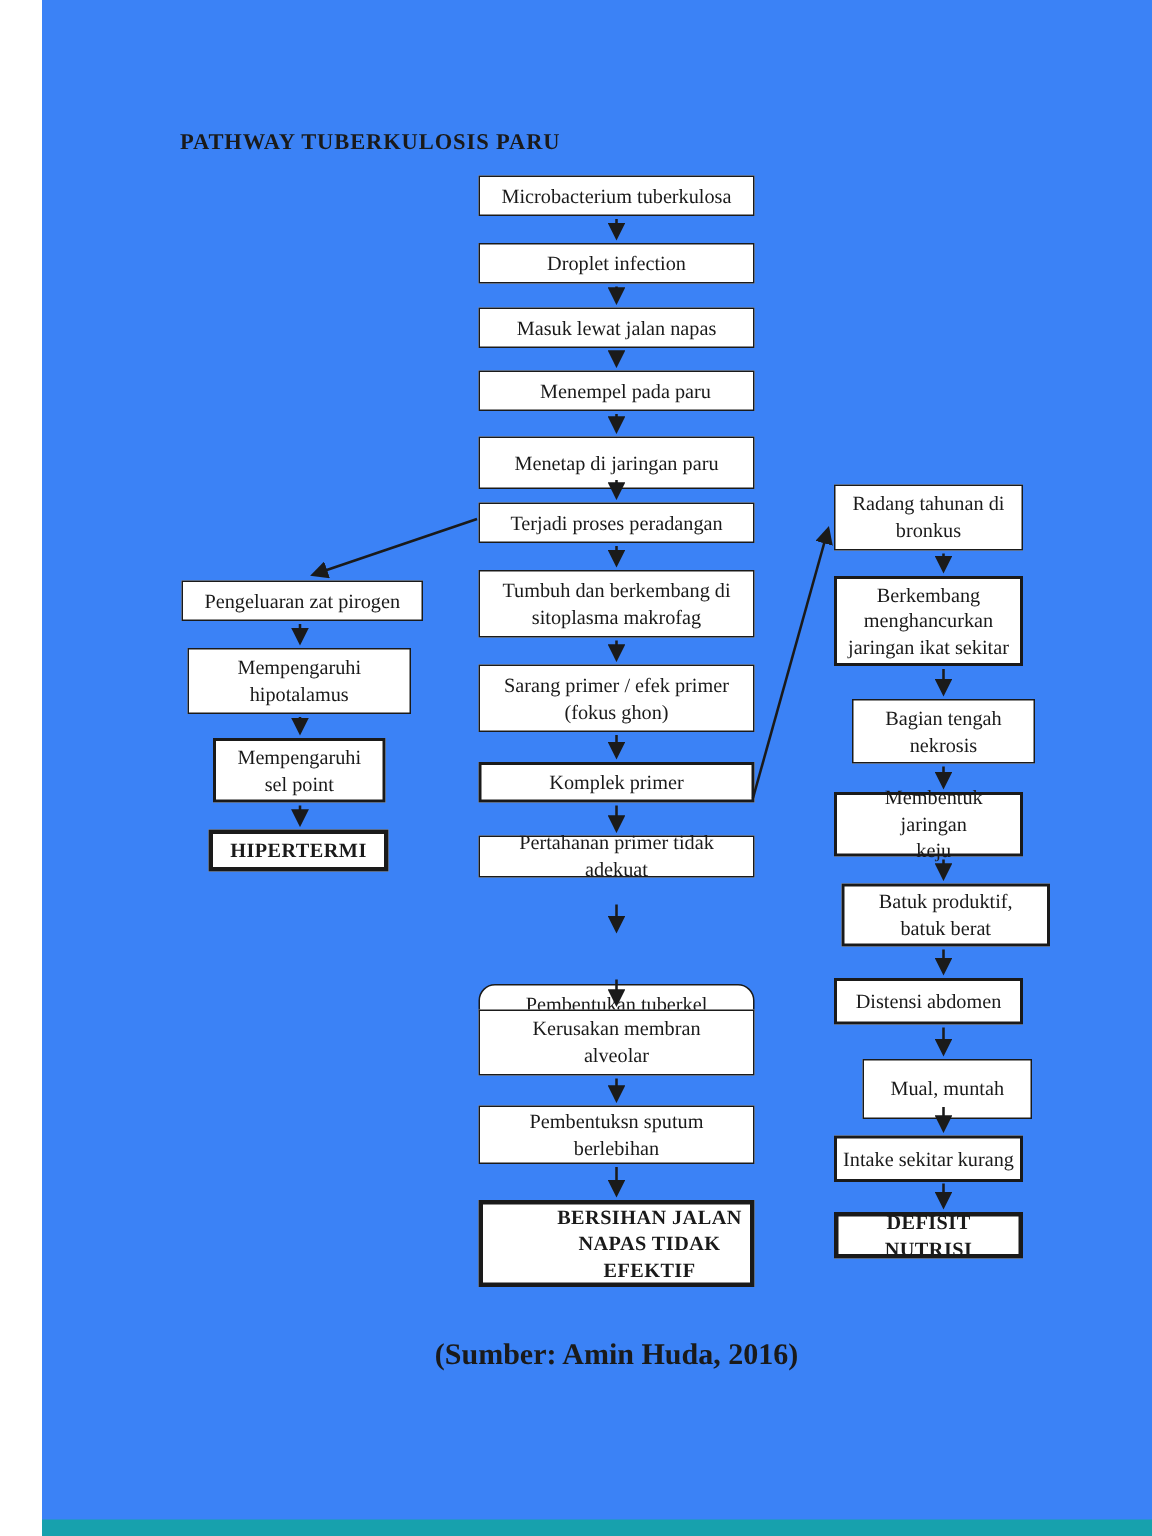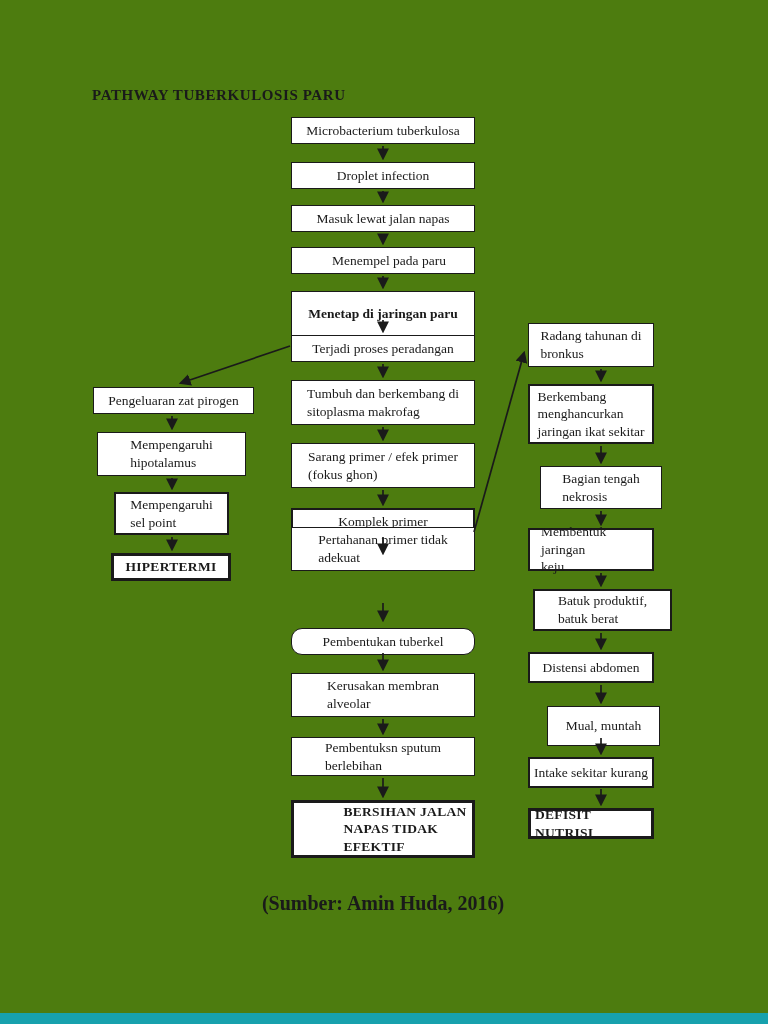--- a/index.html
+++ b/index.html
@@ -6,62 +6,64 @@
   body {
     width: 768px; height: 1024px;
     background: #ffffff;
     font-family: "Liberation Serif", "DejaVu Serif", serif;
     color: #1a1a1a;
     position: relative;
     overflow: hidden;
   }
   .page {
     position: absolute; inset: 0;
-    background: #4d7c0f;
+    background: #3b82f6;
+    margin-left: 28px;
   }
   .title {
     position: absolute;
     left: 92px; top: 87px;
     font-size: 15px; font-weight: bold;
     letter-spacing: 0.6px;
     white-space: nowrap;
   }
   .caption {
     position: absolute;
     left: 250px; top: 892px; width: 266px;
     text-align: center;
     font-size: 20px; font-weight: bold;
   }
   .box {
     position: absolute;
     border: 1.5px solid #1a1a1a;
     background: #ffffff;
     display: flex; align-items: center; justify-content: center;
+    text-align: center;
     font-size: 13.5px;
     line-height: 1.3;
     white-space: pre-line;
     box-sizing: border-box;
     padding: 1px 4px;
   }
   .box.mid { border-width: 2.5px; }
   .box.diag { border-width: 3px; font-weight: bold; letter-spacing: 0.3px; }
 
   
   .c { left: 291px; width: 184px; }
   .c0 { top: 117px; height: 27px; }
   .c1 { top: 162px; height: 27px; }
   .c2 { top: 205px; height: 27px; }
   .c3 { top: 247px; height: 27px; padding-left: 16px; }
-  .c4 { top: 291px; height: 45px; font-weight: bold; }
+  .c4 { top: 291px; height: 35px; }
   .c5 { top: 335px; height: 27px; }
   .c6 { top: 380px; height: 45px; }
   .c7 { top: 443px; height: 45px; }
   .c8 { top: 508px; height: 27px; }
-  .c9 { top: 527px; height: 44px; }
-  .c10 { top: 628px; height: 27px; border-radius: 11px; }
+  .c9 { top: 557px; height: 28px; }
+  .c10 { top: 656px; height: 27px; border-radius: 11px; }
   .c11 { top: 673px; height: 44px; }
   .c12 { top: 737px; height: 39px; }
   .c13 { top: 800px; height: 58px; padding-left: 48px; }
 
   
   .l0 { left: 93px;  top: 387px; width: 161px; height: 27px; }
   .l1 { left: 97px;  top: 432px; width: 149px; height: 44px; }
   .l2 { left: 114px; top: 492px; width: 115px; height: 43px; border-width: 2px; }
   .l3 { left: 111px; top: 553px; width: 120px; height: 28px; }
 

